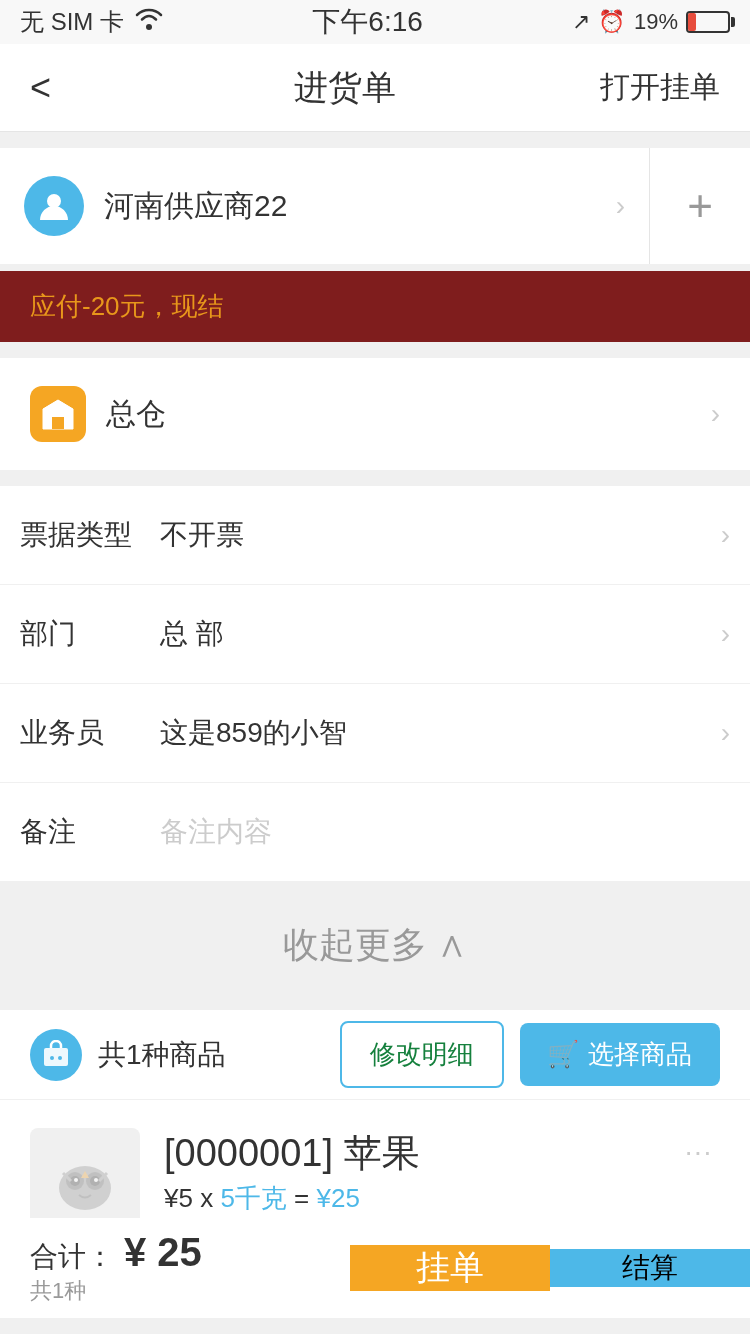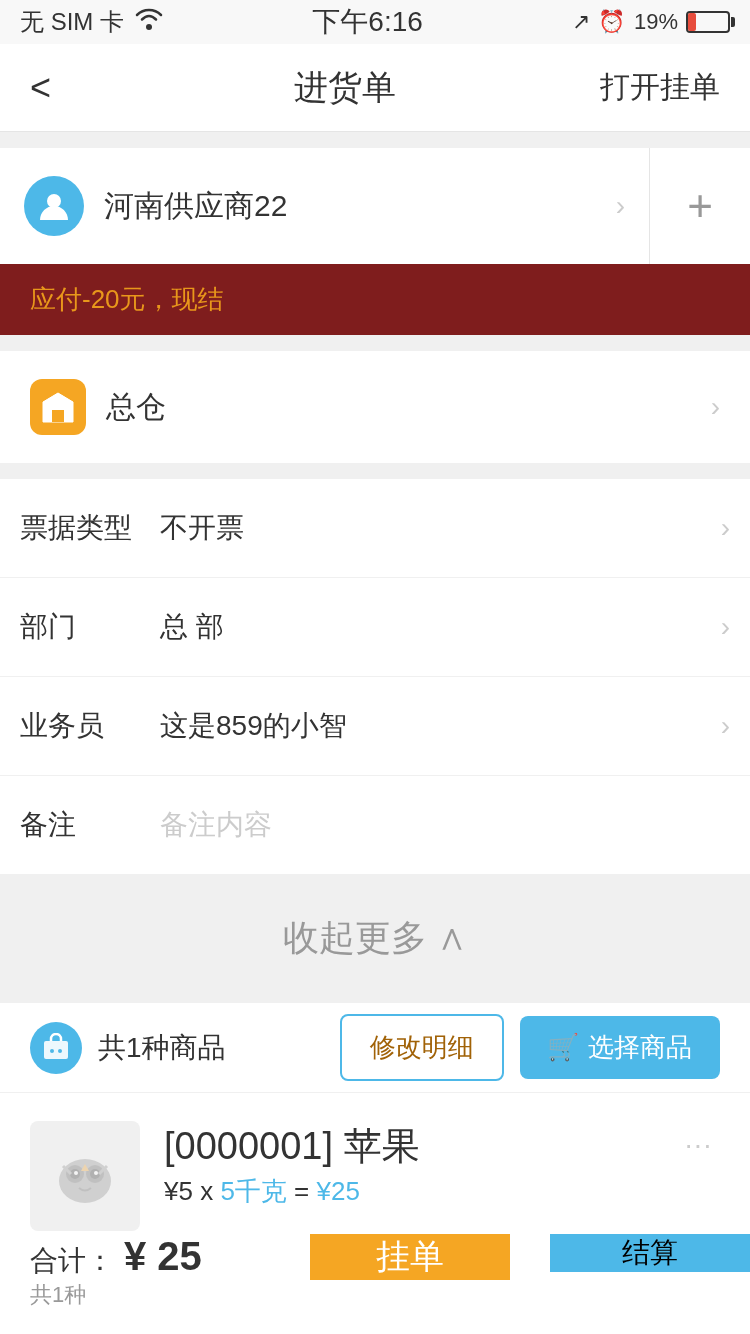--- a/index.html
+++ b/index.html
@@ -237,21 +237,21 @@
     }
     .product-count-icon svg { width: 30px; height: 30px; fill: #fff; }
     .product-count-text {
       flex: 1;
       font-size: 28px;
       color: #333;
     }
     .btn-modify {
       background: #fff;
       border: 2px solid #4db8e8;
-      color: #a16207;
+      color: #15803d;
       font-size: 26px;
       padding: 14px 28px;
       border-radius: 8px;
       margin-right: 16px;
     }
     .btn-select {
       background: #4db8e8;
       border: none;
       color: #fff;
       font-size: 26px;
@@ -299,27 +299,26 @@
     }
     .product-more {
       font-size: 28px;
       color: #ccc;
       padding: 8px;
     }
 
     
     .bottom-bar {
       position: fixed;
-      bottom: 0;
+      bottom: 16px;
       width: 750px;
       height: 100px;
       display: flex;
-      align-items: flex-start;
-      background: #fff;
-      gap: 40px;
+      align-items: center;
+      background: #fff;
     }
     .bottom-total {
       flex: 1;
       display: flex;
       align-items: center;
       padding: 0 30px;
       background: #fff;
     }
     .total-label {
       font-size: 28px;
@@ -391,21 +390,21 @@
 </div>
 
 <div class="nav-bar">
   <span class="nav-back">&lt;</span>
   <span class="nav-title">进货单</span>
   <span class="nav-action">打开挂单</span>
 </div>
 
 <div class="content">
 
-  <div class="section" style="margin-top:16px; margin-bottom:0;">
+  <div class="section" style="margin-top:16px; margin-bottom:7px;">
     <div class="supplier-section">
       <div class="supplier-main">
         <div class="supplier-avatar">
           <svg viewBox="0 0 36 36" fill="none">
             <circle cx="18" cy="13" r="7" fill="#fff"></circle>
             <path d="M4 32c0-7.7 6.3-14 14-14s14 6.3 14 14" fill="#fff"></path>
           </svg>
         </div>
         <span class="supplier-name">河南供应商22</span>
         <span class="chevron-right">›</span>

